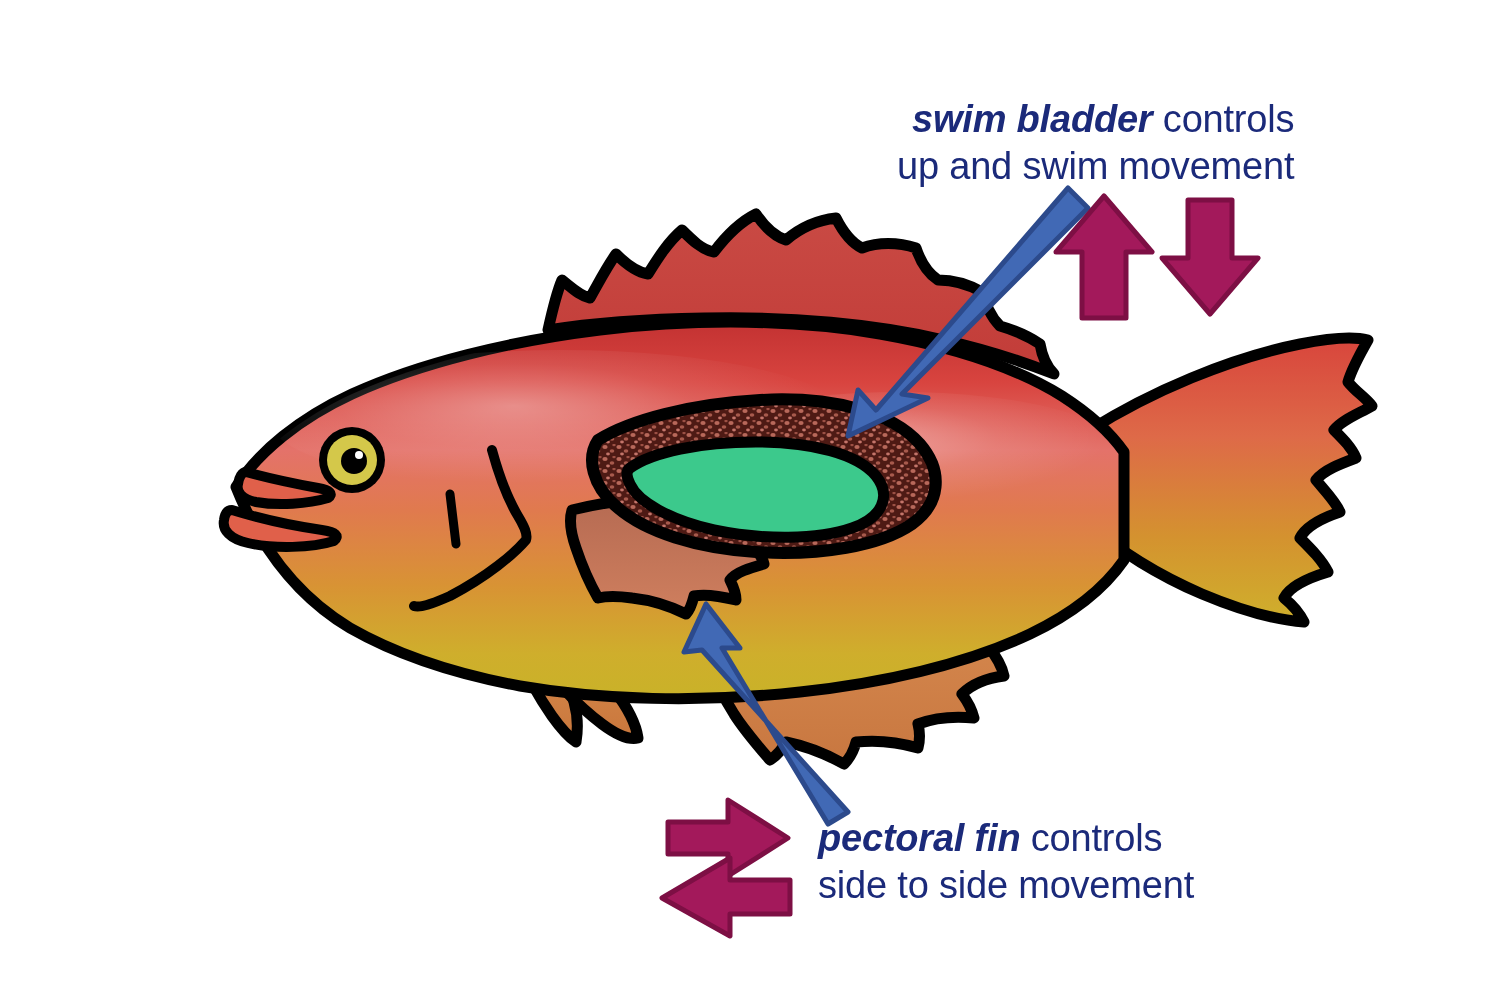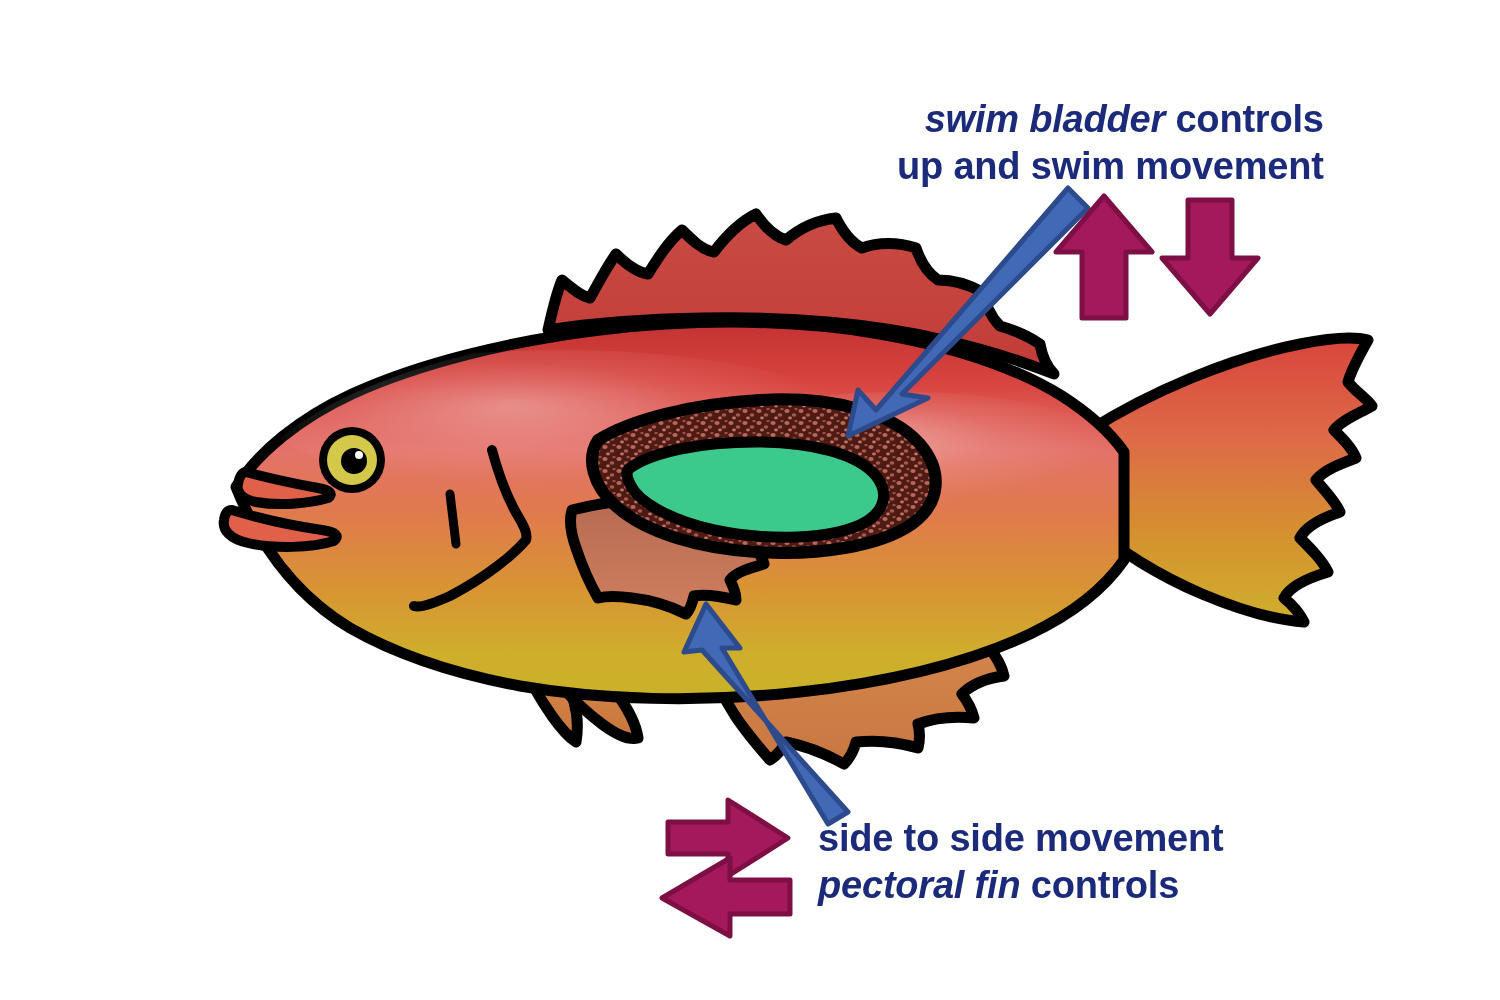--- a/index.html
+++ b/index.html
@@ -35,21 +35,21 @@
     white-space: nowrap;
     letter-spacing: -0.2px;
   }
   .callout .term {
     font-style: italic;
     font-weight: bold;
     text-align: right;
   }
   .callout .rest {
     font-style: normal;
-    font-weight: bold;
+    font-weight: normal;
   }
   #callout-swim-bladder {
     left: 897px;
     top: 96px;
     text-align: right;
   }
   #callout-swim-bladder .line {
     display: block;
     text-align: right;
   }
@@ -374,17 +374,17 @@
                Z" fill="#a3195b" stroke="#7d0f44" stroke-width="5" stroke-linejoin="round"></path>
     </g>
   </svg>
 
   <div class="callout" id="callout-swim-bladder">
     <span class="line"><span class="term">swim bladder</span><span class="rest"> controls</span></span>
     <span class="line rest">up and swim movement</span>
   </div>
 
   <div class="callout" id="callout-pectoral-fin">
+    <span class="line"><span class="term">pectoral fin</span><span class="rest"> controls</span></span>
     <span class="line rest">side to side movement</span>
-    <span class="line"><span class="term">pectoral fin</span><span class="rest"> controls</span></span>
   </div>
 
 </div>
 
 </body></html>

